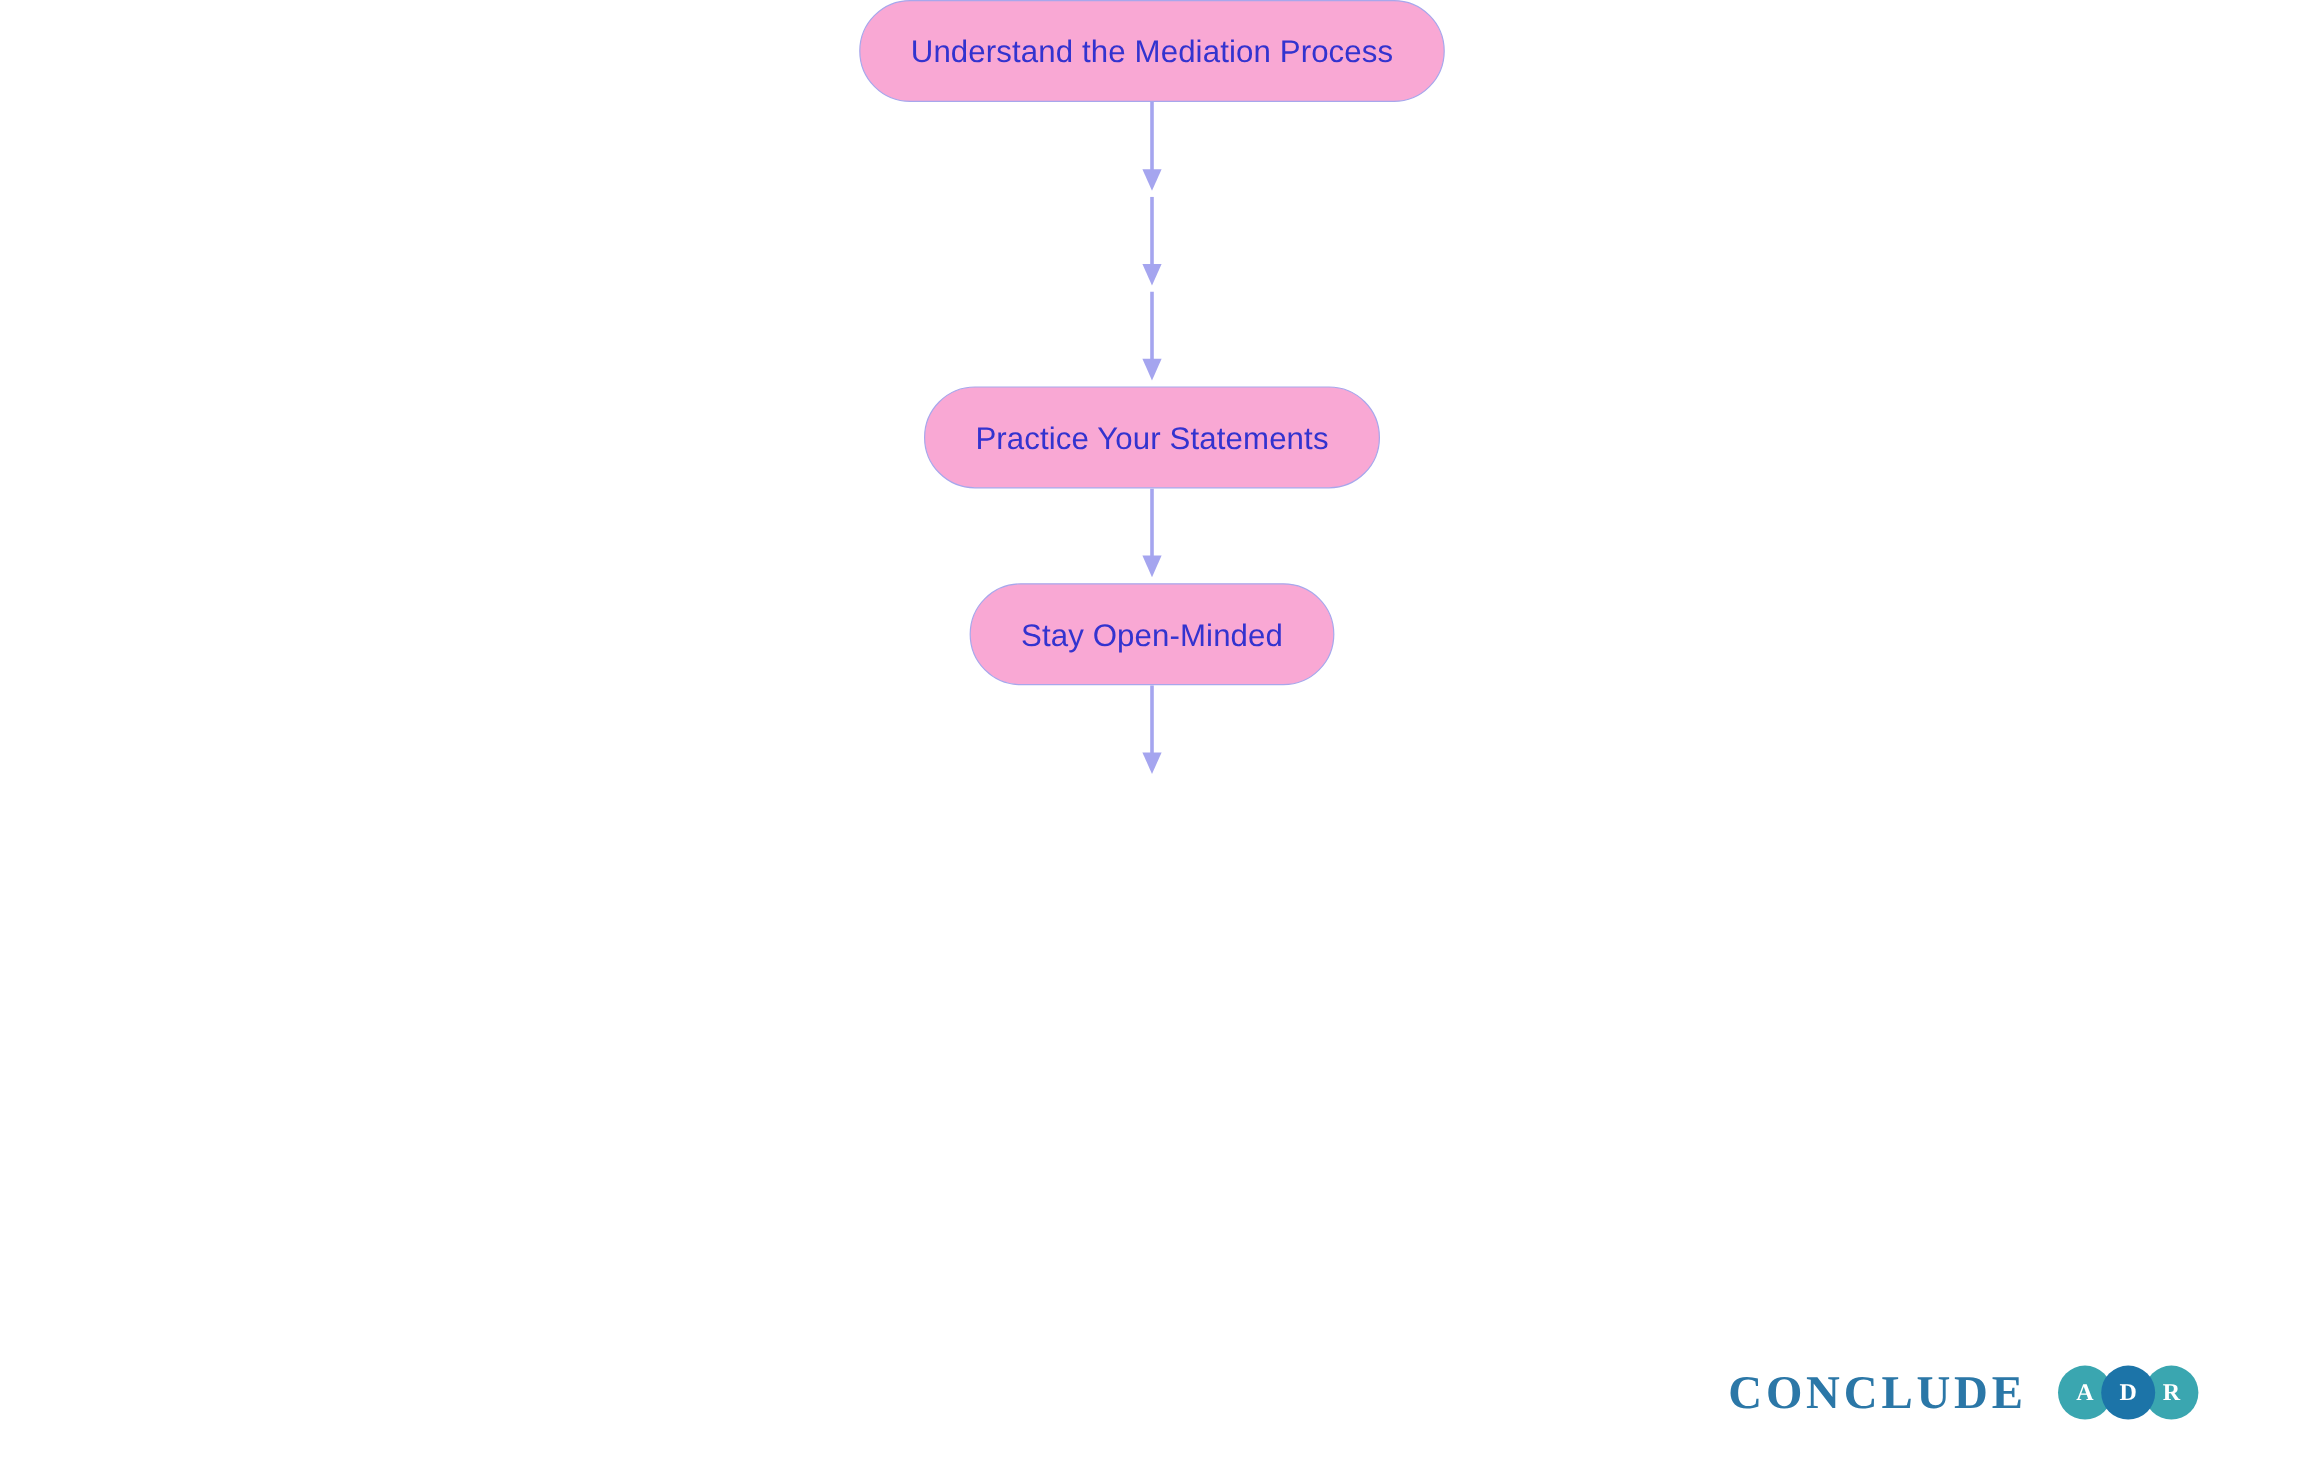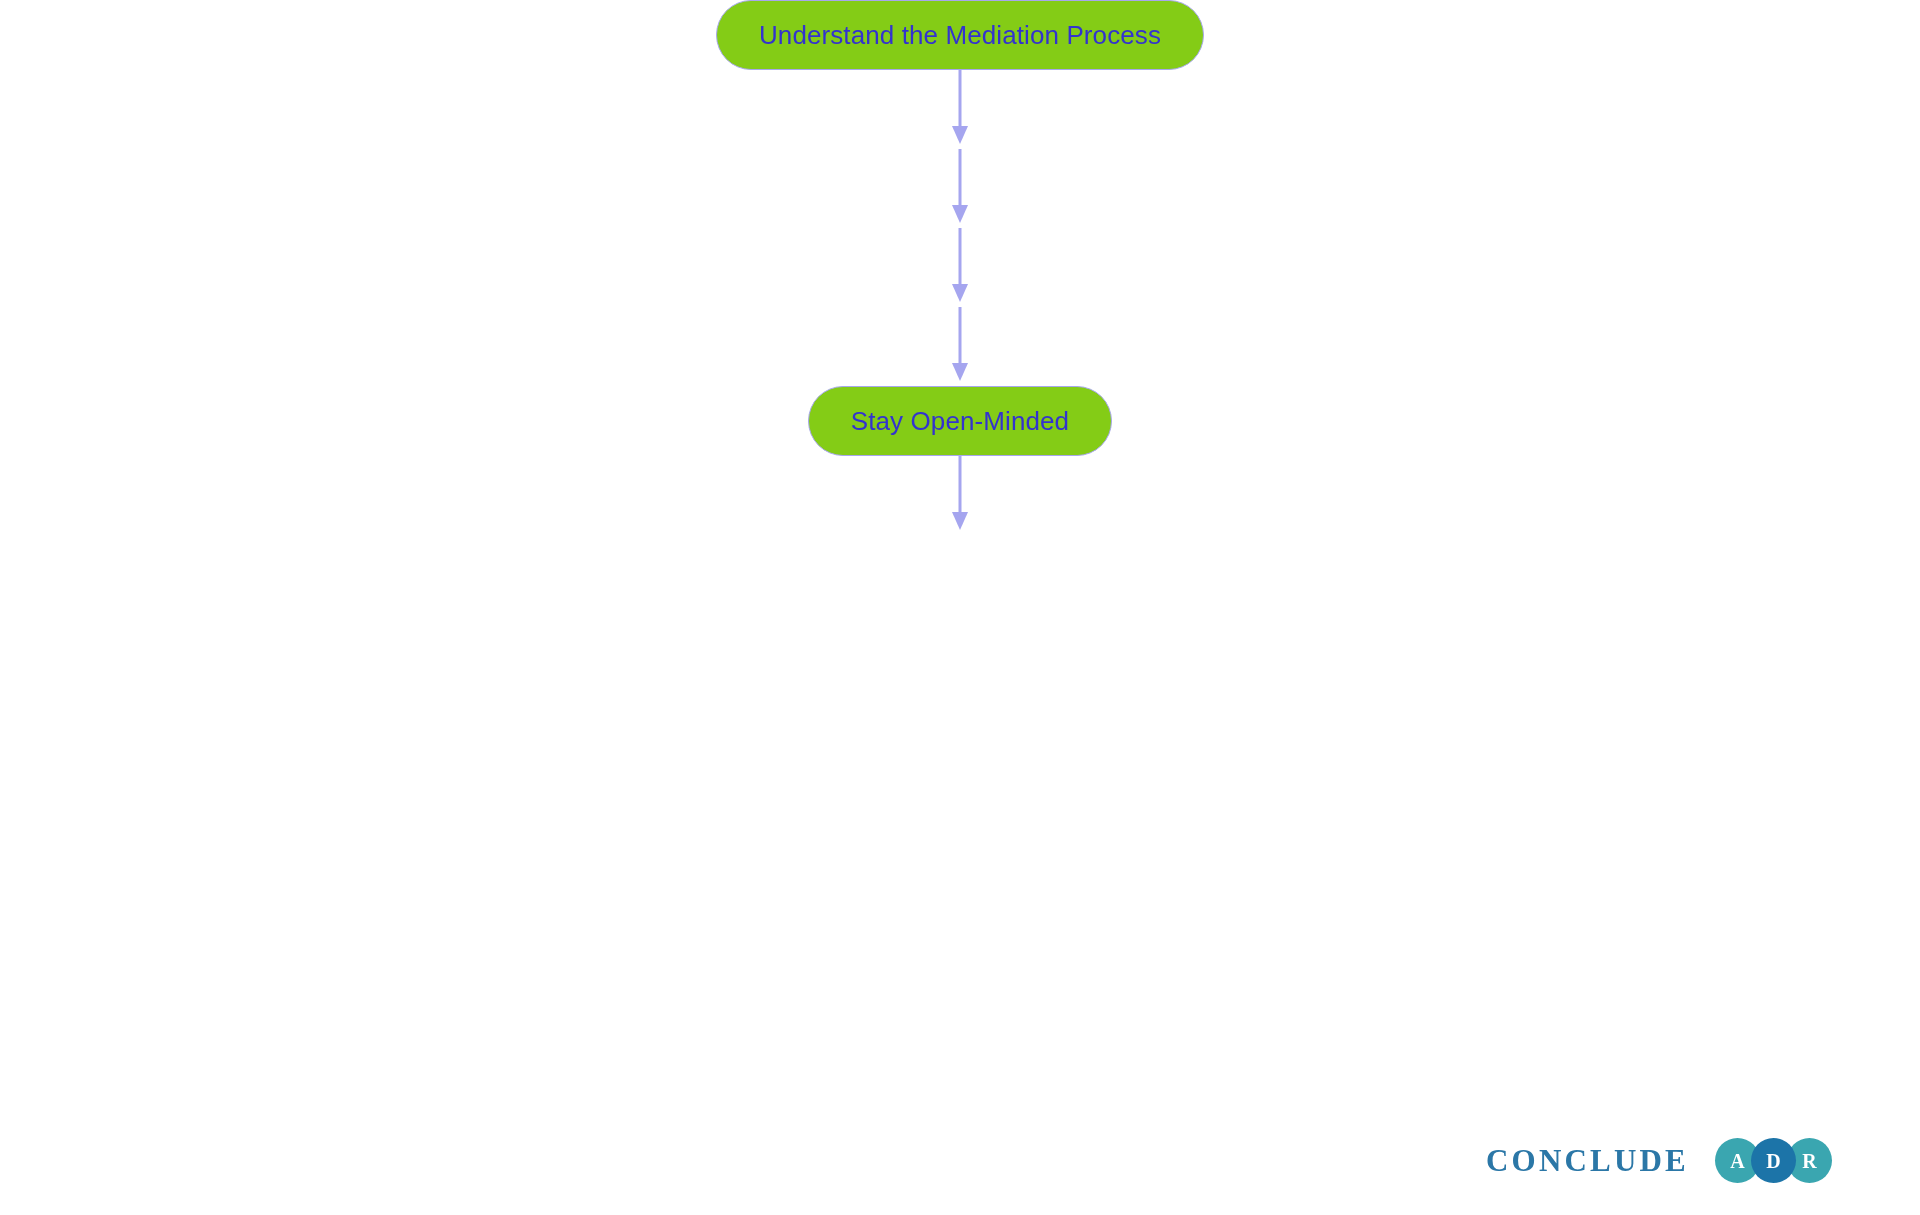--- a/index.html
+++ b/index.html
@@ -30,27 +30,27 @@
 
   .flow-step {
     display: flex;
     flex-direction: column;
     align-items: center;
   }
 
   
   .node {
     box-sizing: border-box;
-    height: 70px;
+    height: 85px;
     display: flex;
     align-items: center;
     justify-content: center;
     padding: 0 42px;
     border-radius: 44px;
-    background: #84cc16;
+    background: #f9a8d4;
     border: 1.6px solid #a7a7ec;
     color: #3333cf;
     font-size: 26px;
     font-weight: 400;
     letter-spacing: 0.1px;
     white-space: nowrap;
     line-height: 1;
   }
 
   
@@ -63,21 +63,21 @@
   
   #logo {
     position: absolute;
     right: 88px;
     bottom: 32px;
     display: flex;
     align-items: center;
   }
   #logo-wordmark {
     font-family: "Liberation Serif", serif;
-    font-size: 31px;
+    font-size: 39px;
     font-weight: 700;
     letter-spacing: 3.2px;
     color: #2b77a7;
     line-height: 1;
     margin-right: 26px;
   }
   .logo-circles {
     display: flex;
     align-items: center;
   }
@@ -122,20 +122,21 @@
   </div>
 
   <div class="flow-step">
     <svg class="connector" viewBox="0 0 22 79">
       <line x1="11" y1="0" x2="11" y2="58" stroke="#a5a5ef" stroke-width="3"></line>
       <polygon points="11,74 3,56 19,56" fill="#a5a5ef"></polygon>
     </svg>
   </div>
 
   <div class="flow-step">
+    <div class="node">Practice Your Statements</div>
     <svg class="connector" viewBox="0 0 22 79">
       <line x1="11" y1="0" x2="11" y2="58" stroke="#a5a5ef" stroke-width="3"></line>
       <polygon points="11,74 3,56 19,56" fill="#a5a5ef"></polygon>
     </svg>
   </div>
 
   <div class="flow-step">
     <div class="node">Stay Open-Minded</div>
     <svg class="connector" viewBox="0 0 22 79">
       <line x1="11" y1="0" x2="11" y2="58" stroke="#a5a5ef" stroke-width="3"></line>

